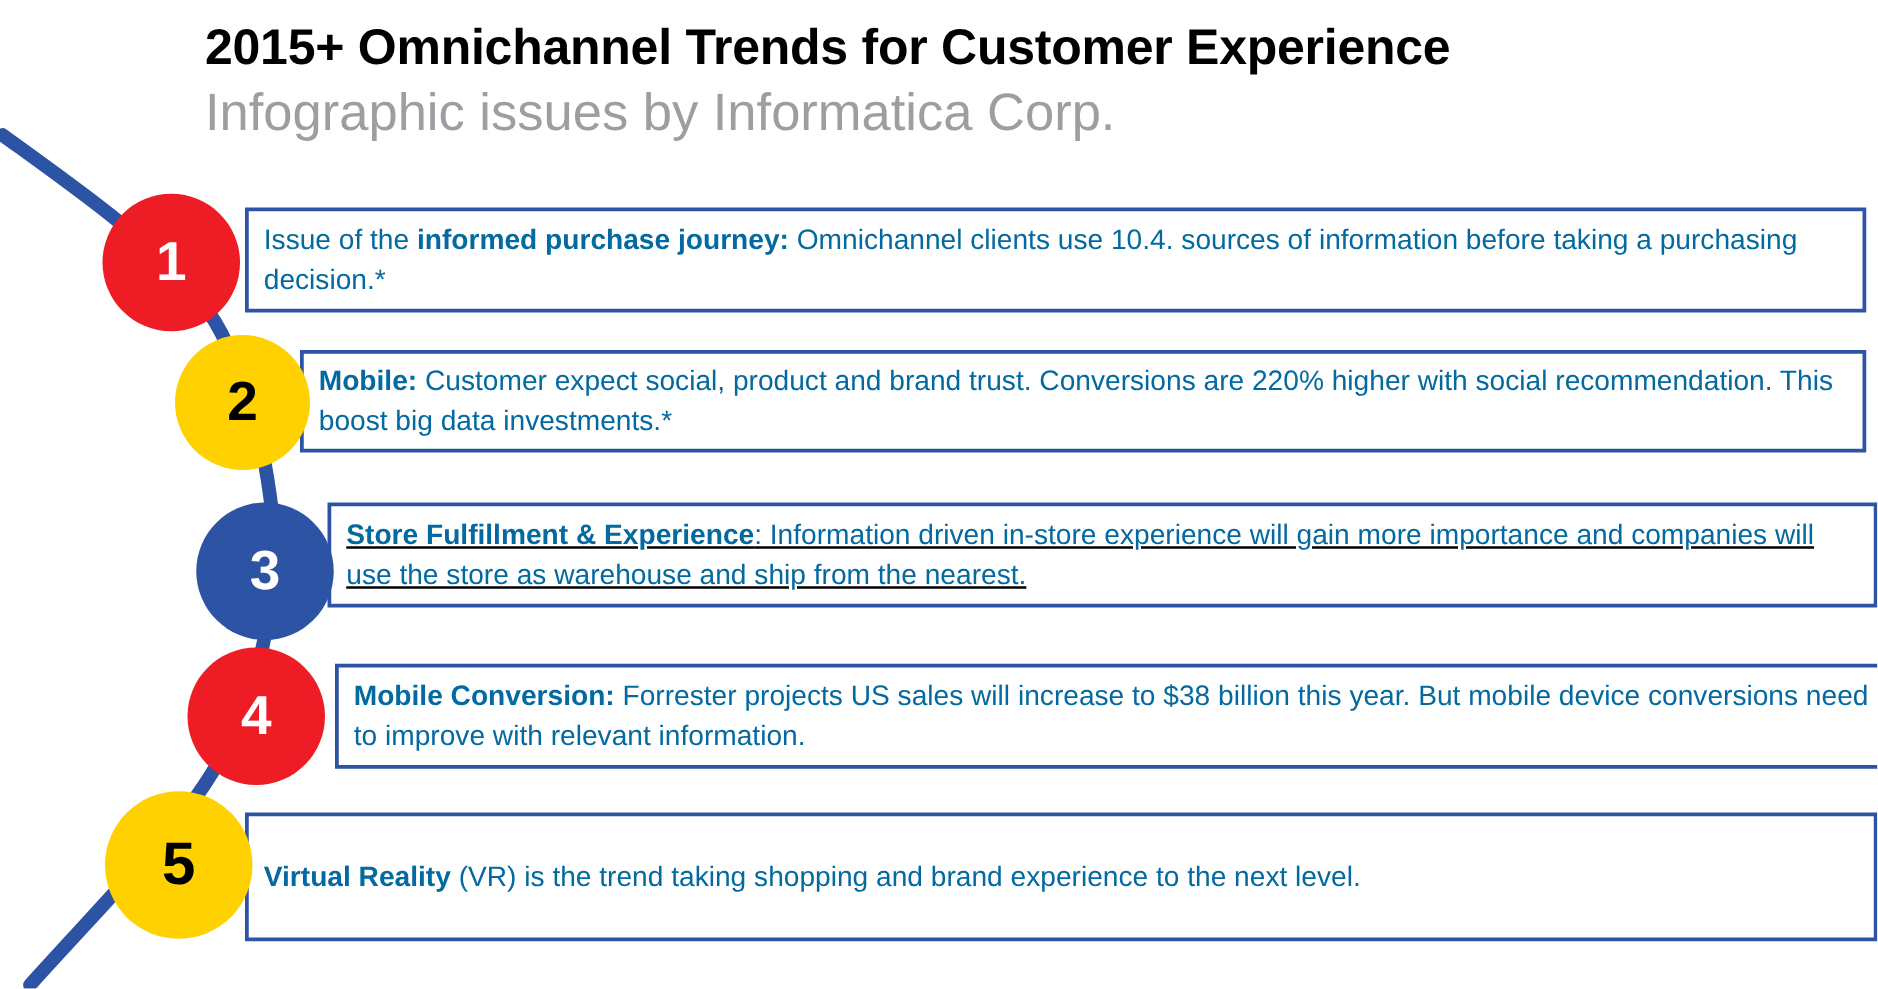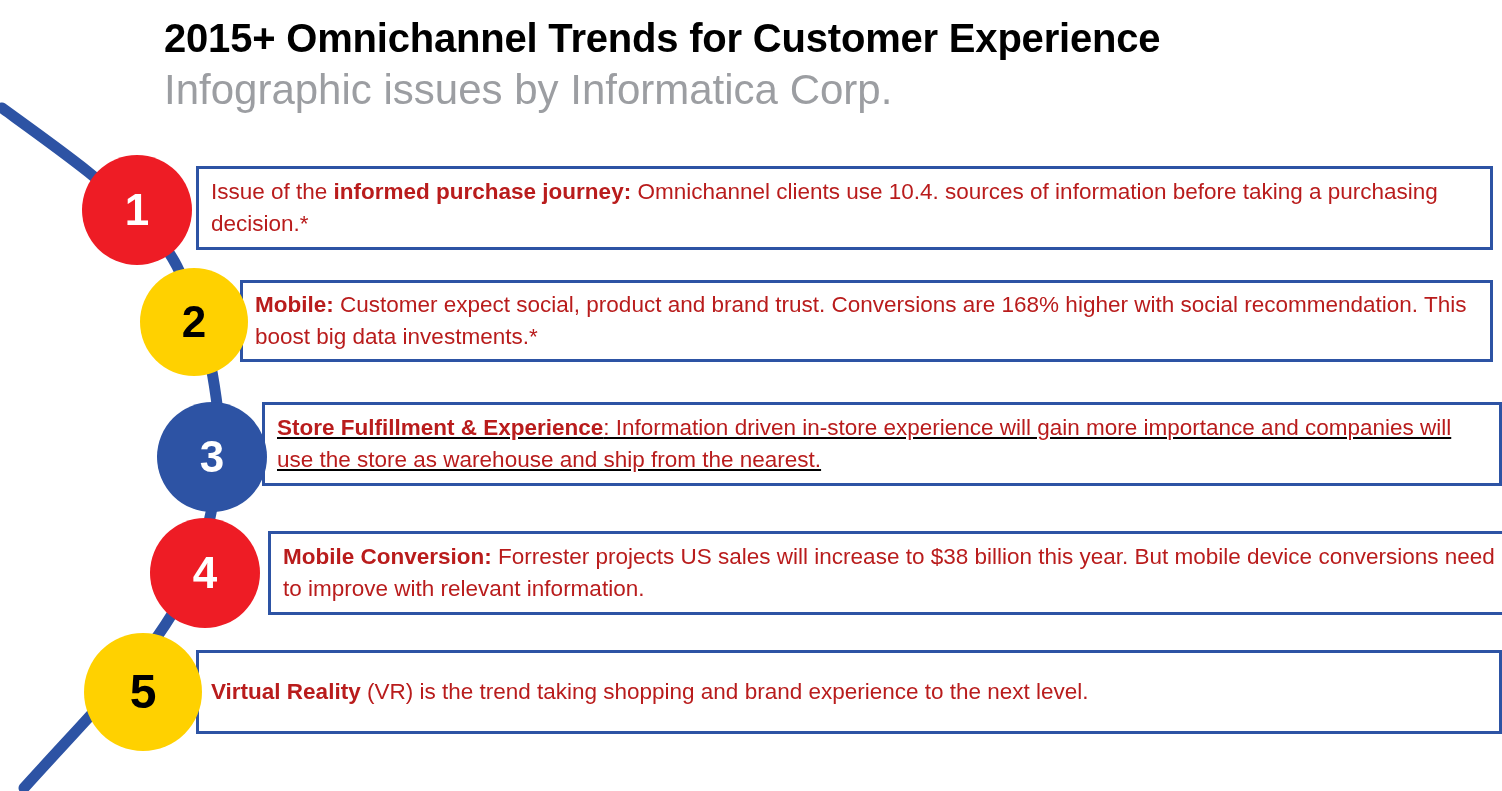--- a/index.html
+++ b/index.html
@@ -64,21 +64,21 @@
     position: absolute;
     box-sizing: border-box;
     background: #ffffff;
     border: 3px solid #2d53a4;
     display: flex;
     align-items: center;
   }
   .callout-text {
     font-size: 22.5px;
     line-height: 1.42;
-    color: #b91c1c;
+    color: #0369a1;
     padding: 0 10px 0 12px;
     width: 100%;
   }
   .callout-text b {
     font-weight: bold;
   }
   .badge {
     position: absolute;
     border-radius: 50%;
     display: flex;
@@ -120,21 +120,21 @@
       </div>
     </div>
     <div class="badge" style="left:82px; top:155px; width:110px; height:110px; background:#ee1c25; color:#ffffff; font-size:44px;">
       <span>1</span>
     </div>
   </div>
 
   <div class="row">
     <div class="callout-box" style="left:240px; top:280px; width:1253px; height:82px;">
       <div class="callout-text">
-        <b>Mobile:</b><span> Customer expect social, product and brand trust. Conversions are 168% higher with social recommendation. This boost big data investments.*</span>
+        <b>Mobile:</b><span> Customer expect social, product and brand trust. Conversions are 220% higher with social recommendation. This boost big data investments.*</span>
       </div>
     </div>
     <div class="badge" style="left:140px; top:268px; width:108px; height:108px; background:#ffd100; color:#000000; font-size:44px;">
       <span>2</span>
     </div>
   </div>
 
   <div class="row">
     <div class="callout-box" style="left:262px; top:402px; width:1240px; height:84px;text-decoration:underline;">
       <div class="callout-text">
@@ -151,21 +151,21 @@
       <div class="callout-text">
         <b>Mobile Conversion:</b><span> Forrester projects US sales will increase to $38 billion this year. But mobile device conversions need to improve with relevant information.</span>
       </div>
     </div>
     <div class="badge" style="left:150px; top:518px; width:110px; height:110px; background:#ee1c25; color:#ffffff; font-size:44px;">
       <span>4</span>
     </div>
   </div>
 
   <div class="row">
-    <div class="callout-box" style="left:196px; top:650px; width:1306px; height:84px;align-items:center;">
+    <div class="callout-box" style="left:196px; top:650px; width:1306px; height:103px;align-items:center;">
       <div class="callout-text">
         <b>Virtual Reality</b><span> (VR) is the trend taking shopping and brand experience to the next level.</span>
       </div>
     </div>
     <div class="badge" style="left:84px; top:633px; width:118px; height:118px; background:#ffd100; color:#000000; font-size:48px;">
       <span>5</span>
     </div>
   </div>
 
 </div>

